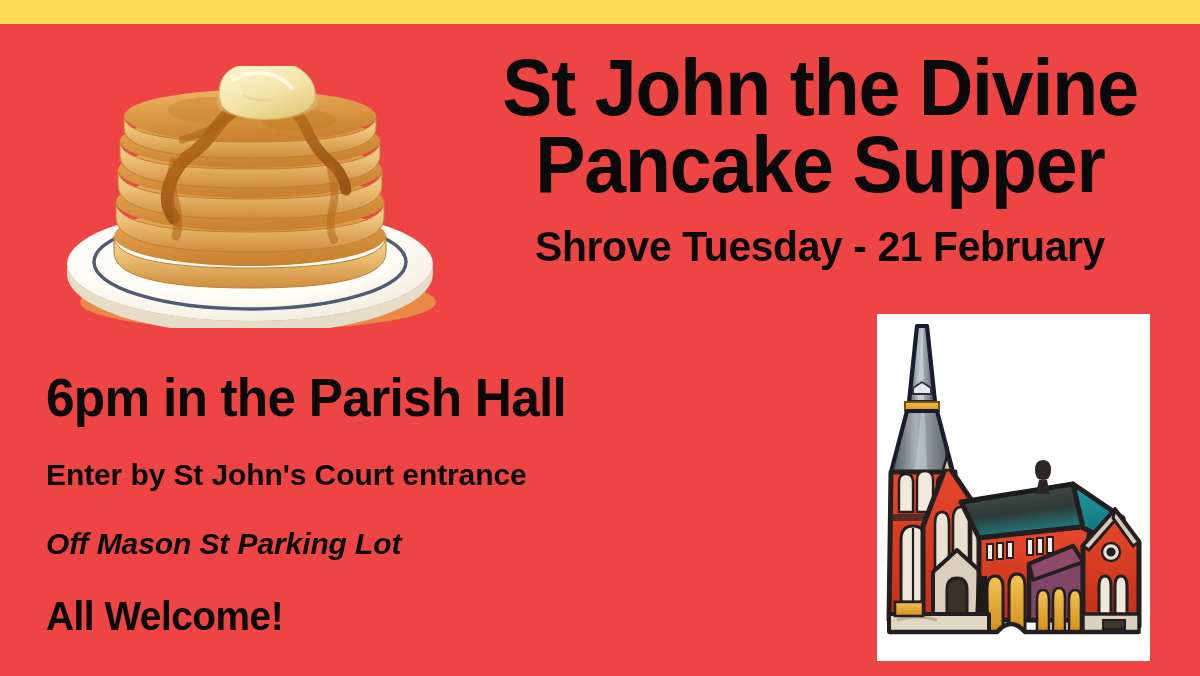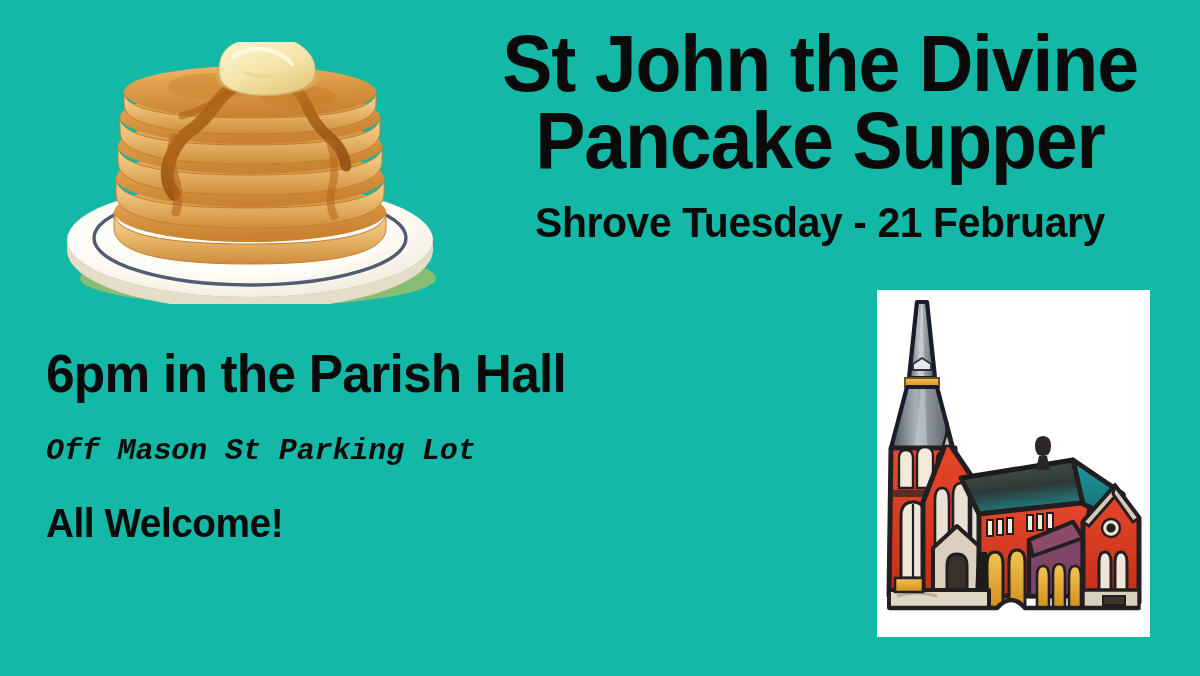--- a/index.html
+++ b/index.html
@@ -5,21 +5,22 @@
   * { margin:0; padding:0; box-sizing:border-box; }
   html,body { width:1200px; height:676px; }
   body {
     font-family:"Liberation Sans", sans-serif;
     background:#FDDB55;
     overflow:hidden;
     position:relative;
   }
   .poster {
     position:absolute; inset:0;
-    background:#14b8a6;
+    background:#ef4444;
+    margin-top:24px;
   }
 
   
   .headline {
     position:absolute;
     left:470px; top:26px; width:700px;
     text-align:center;
   }
   .headline .line {
     font-family:"Liberation Sans", sans-serif;
@@ -58,21 +59,21 @@
   }
   .bodyblock .detail {
     margin-top:29px;
     font-weight:700;
     font-size:30px;
     line-height:1.34;
     letter-spacing:-0.1px;
     color:#0a0a0a;
     white-space:nowrap;
   }
-  .bodyblock .detail.italic { font-style:italic;font-family:Liberation Mono, monospace; }
+  .bodyblock .detail.italic { font-style:italic; }
   .bodyblock .welcome {
     margin-top:30px;
     font-weight:700;
     font-size:40px;
     letter-spacing:-0.5px;
     color:#0a0a0a;
     transform:scaleX(0.97);
     transform-origin:left center;
     white-space:nowrap;
   }
@@ -173,20 +174,21 @@
   </div>
 
   <div class="headline">
     <div class="line">St John the Divine</div>
     <div class="line">Pancake Supper</div>
     <div class="subtitle">Shrove Tuesday - 21 February</div>
   </div>
 
   <div class="bodyblock">
     <div class="bigline">6pm in the Parish Hall</div>
+    <div class="detail">Enter by St John's Court entrance</div>
     <div class="detail italic">Off Mason St Parking Lot</div>
     <div class="welcome">All Welcome!</div>
   </div>
 
   <div class="church-panel">
     <svg viewBox="0 0 273 347" xmlns="http://www.w3.org/2000/svg" aria-hidden="true">
       <defs>
         <linearGradient id="spireG" x1="0" y1="0" x2="1" y2="0">
           <stop offset="0%" stop-color="#5c6068"></stop>
           <stop offset="35%" stop-color="#b9bfc6"></stop>

